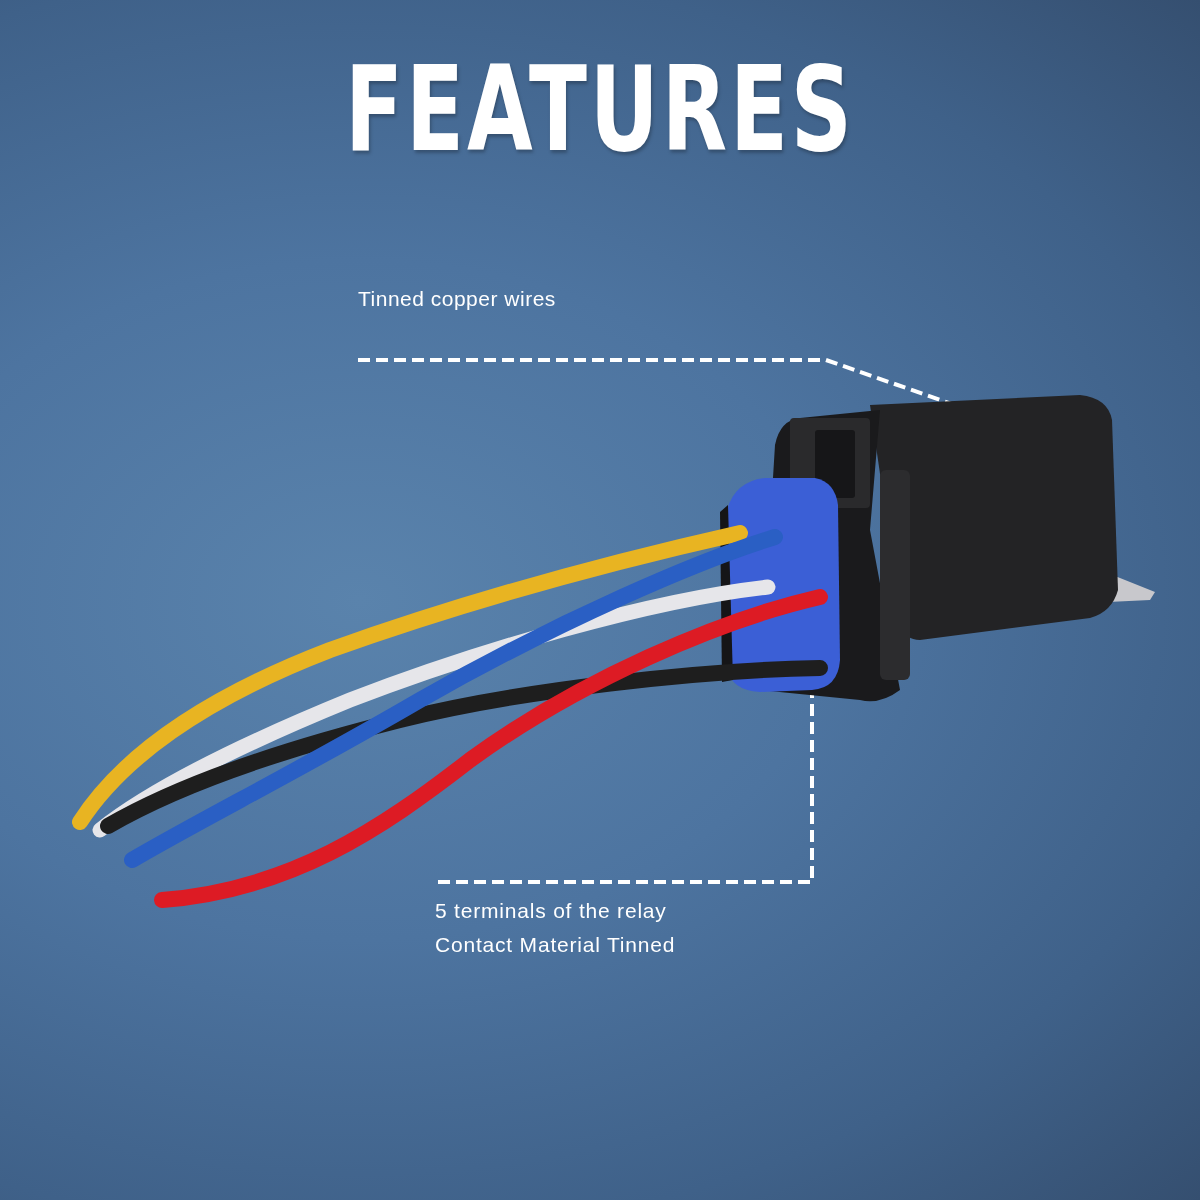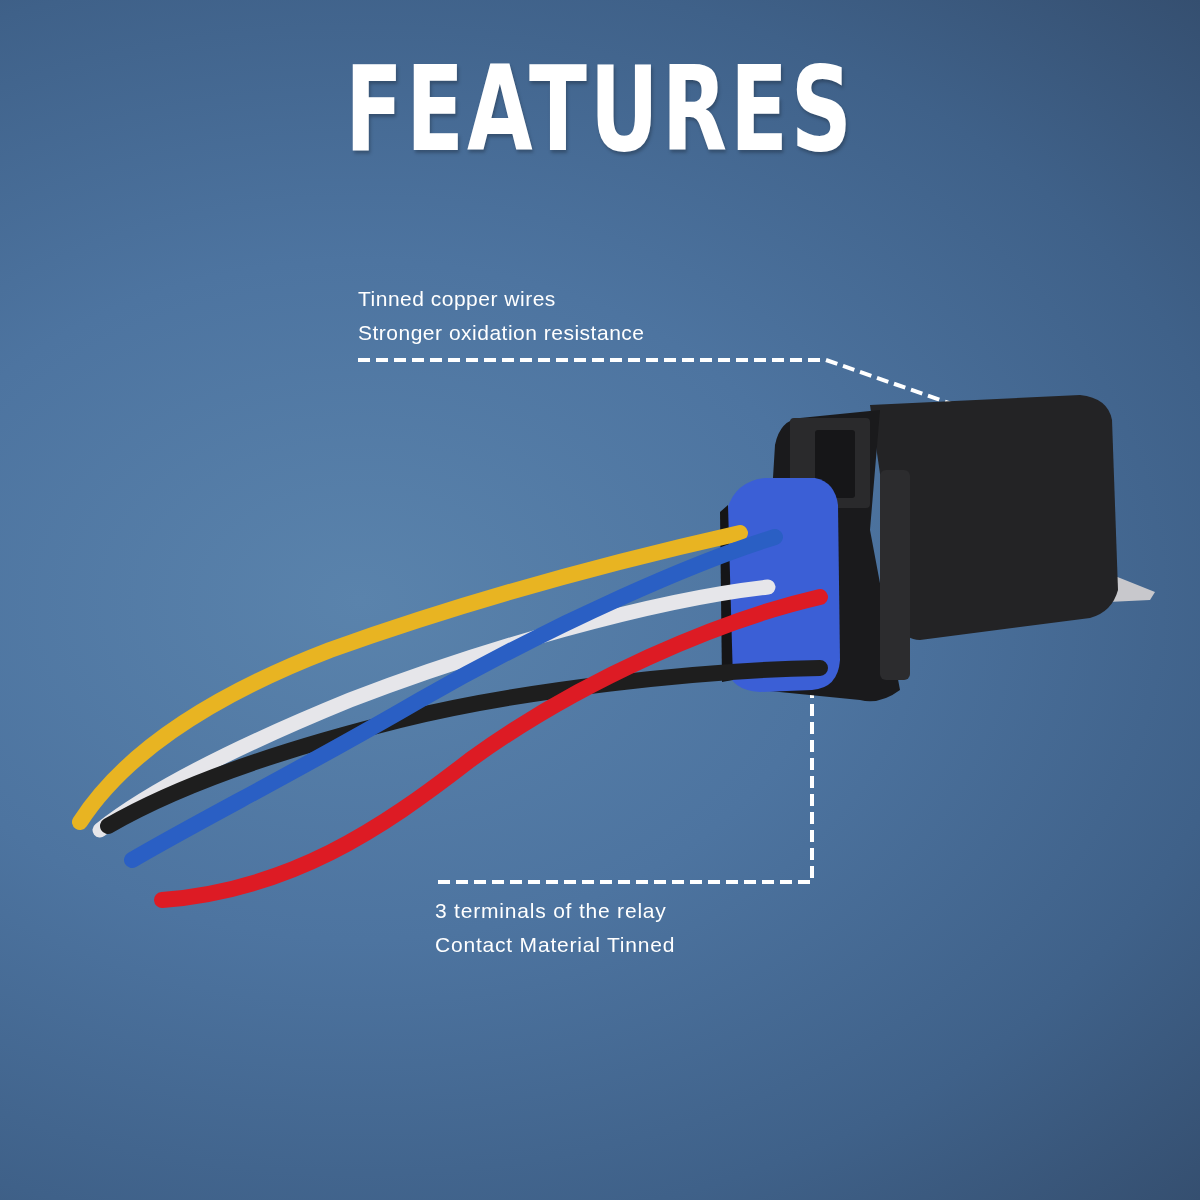--- a/index.html
+++ b/index.html
@@ -22,25 +22,24 @@
   .caption.bottom { left: 435px; top: 894px; letter-spacing: 0.8px; }
   svg.art { position: absolute; left: 0; top: 0; }
 </style>
 </head>
 <body>
 
 <div class="title">FEATURES</div>
 
 <div class="caption top">
   <div>Tinned copper wires</div>
-  <div>Stronger oxidation resistance</div>
 </div>
 
 <div class="caption bottom">
-  <div>3 terminals of the relay</div>
+  <div>5 terminals of the relay</div>
   <div>Contact Material Tinned</div>
 </div>
 
 <svg class="art" width="1200" height="1200" viewBox="0 0 1200 1200">
 
   <g stroke="#ffffff" stroke-width="4" fill="none" stroke-dasharray="12 6">
     <polyline points="358,360 826,360 1032,432"></polyline>
   </g>
   <circle cx="1034" cy="436" r="6" fill="#ffffff"></circle>
   <g stroke="#ffffff" stroke-width="4" fill="none" stroke-dasharray="12 6">

